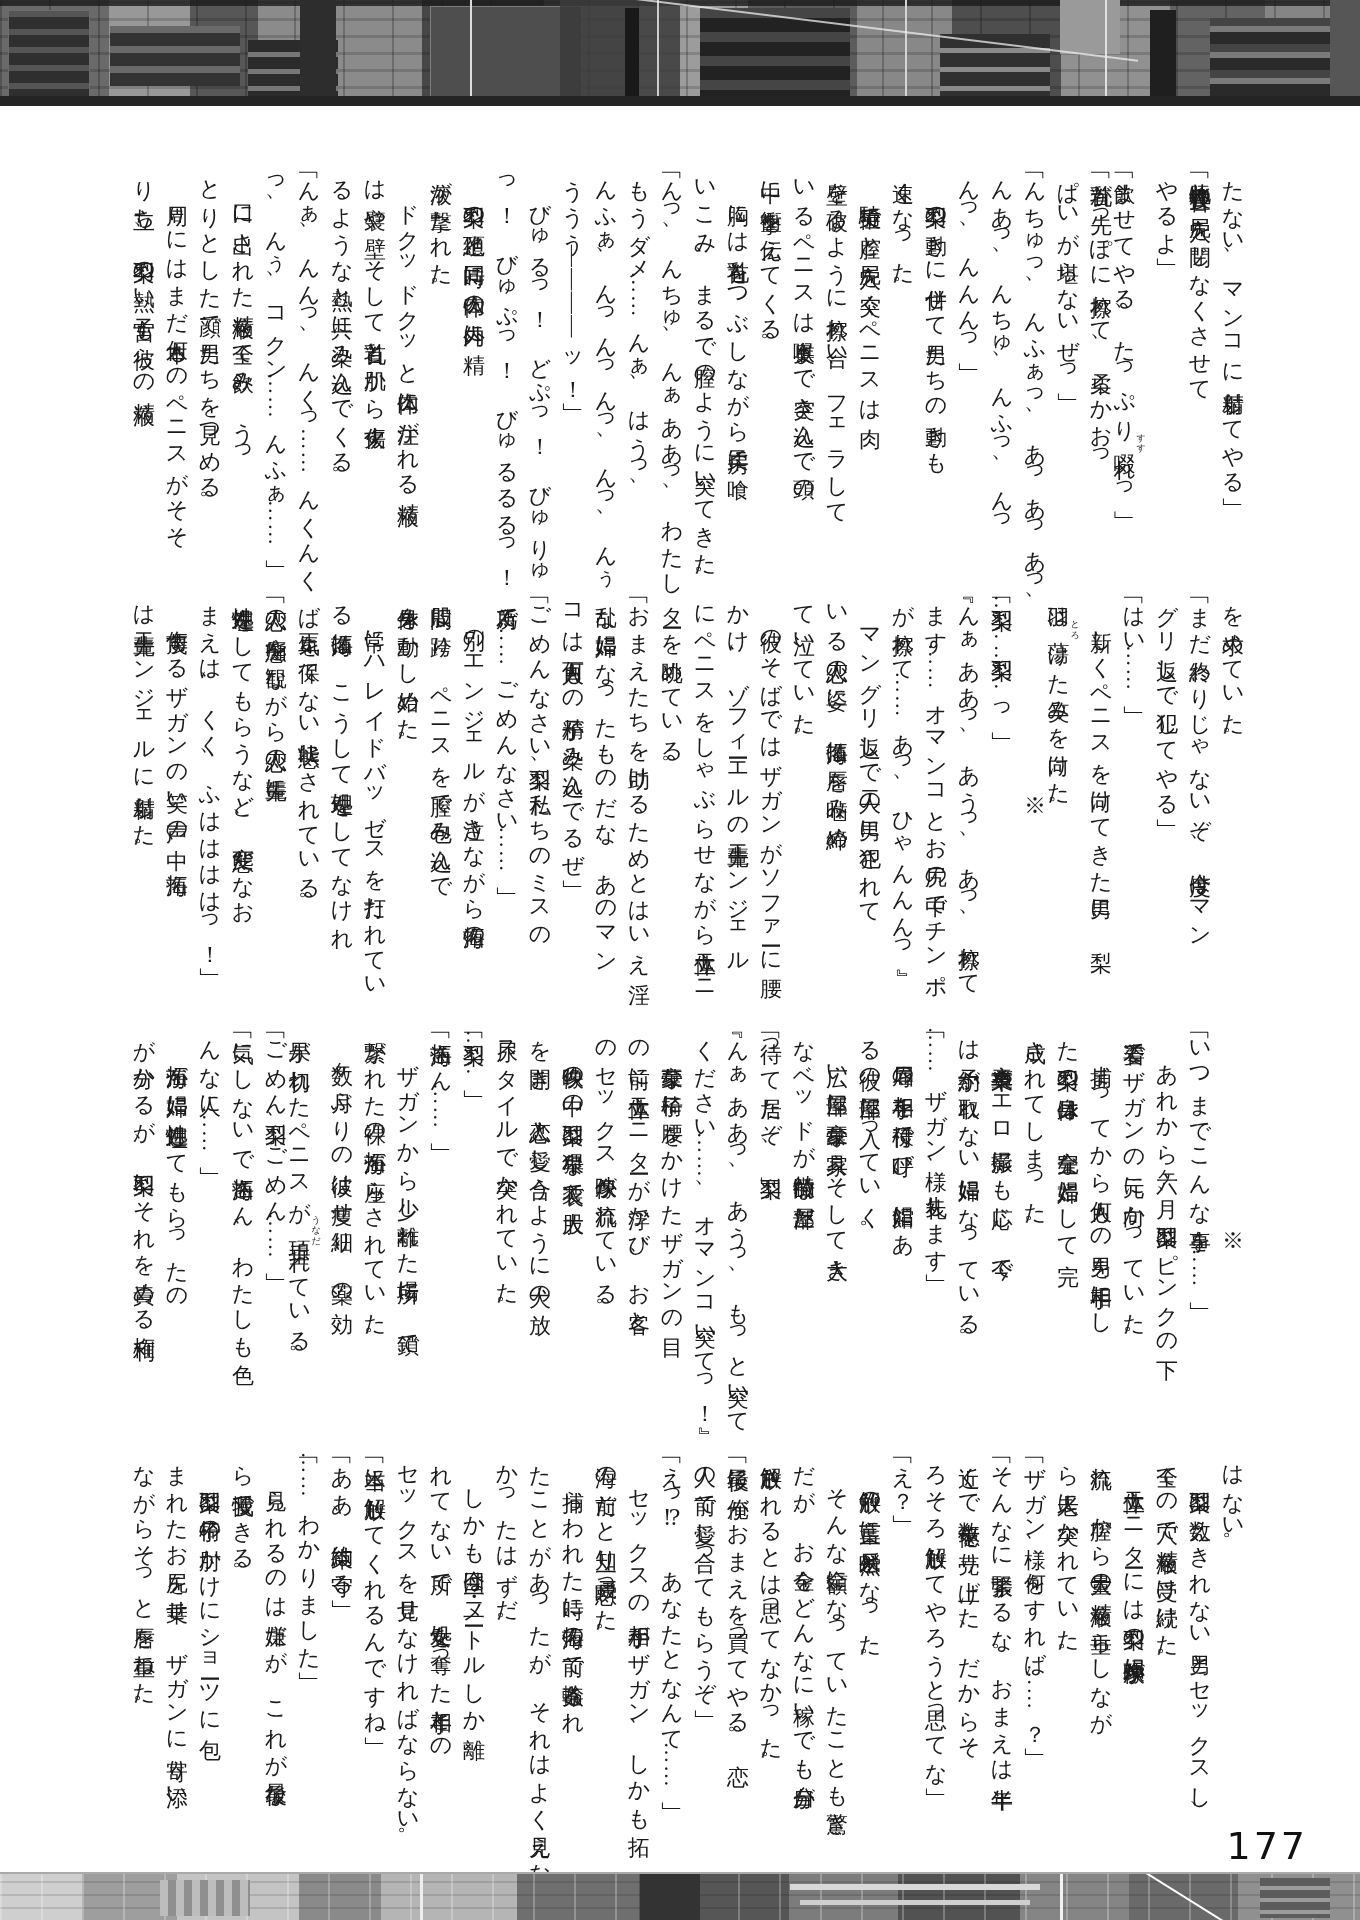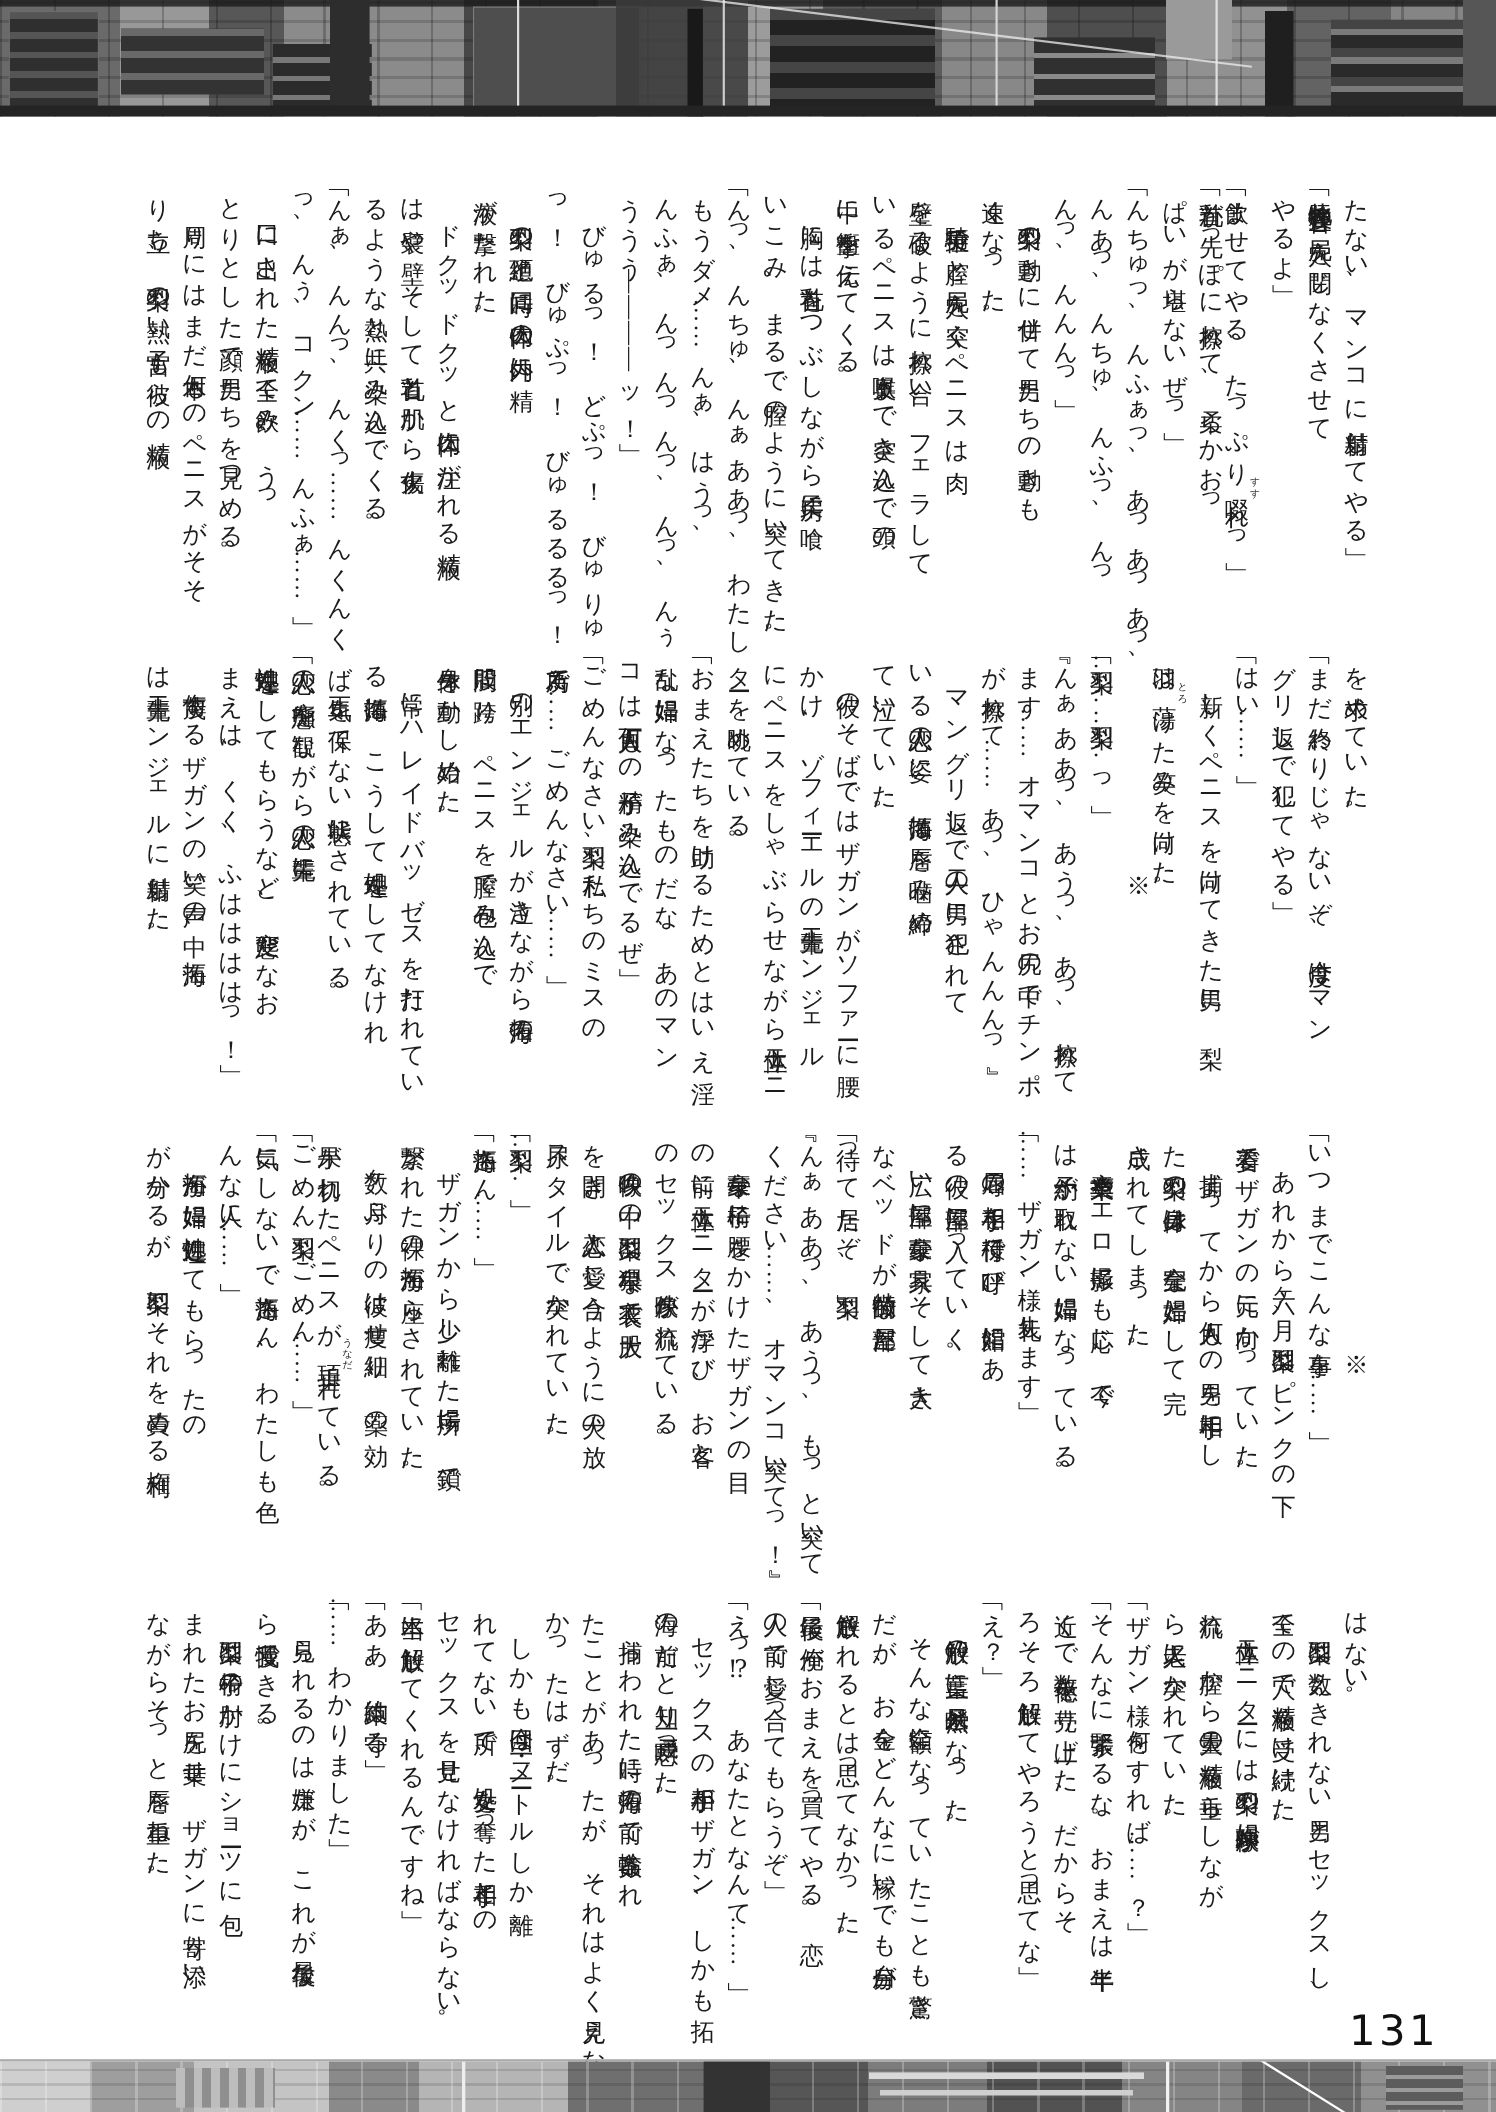--- a/index.html
+++ b/index.html
@@ -249,21 +249,21 @@
     <p>「本当に解放してくれるんですね」</p>
     <p>「ああ、約束は守る」</p>
     <p>「……わかりました」</p>
     <p>　見られるのは嫌だが、これが最後な</p>
     <p>ら我慢できる。</p>
     <p>　梨羽は椅子の肘かけにショーツに包</p>
     <p>まれたお尻を乗せ、ザガンに寄り添い</p>
     <p>ながらそっと唇を重ねた。</p>
   </div>
 
-<div class="page-number">131</div>
+<div class="page-number">177</div>
 
 <div class="banner banner-bottom">
   <div class="b1"></div>
   <div class="b2"></div>
   <div class="b3"></div>
   <div class="b4"></div>
   <div class="b5"></div>
   <div class="b6"></div>
   <div class="b7"></div>
   <div class="b8"></div>

